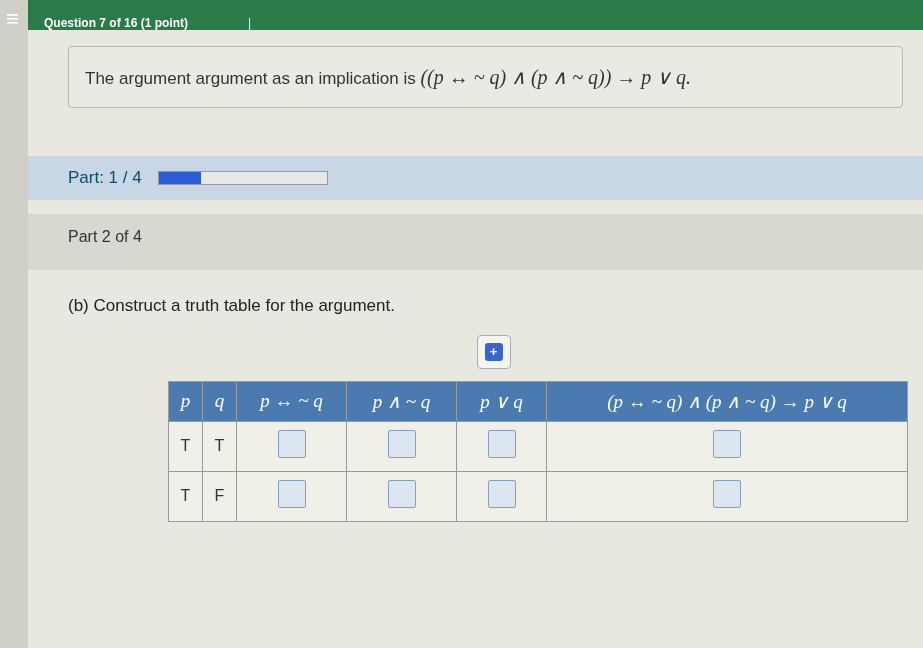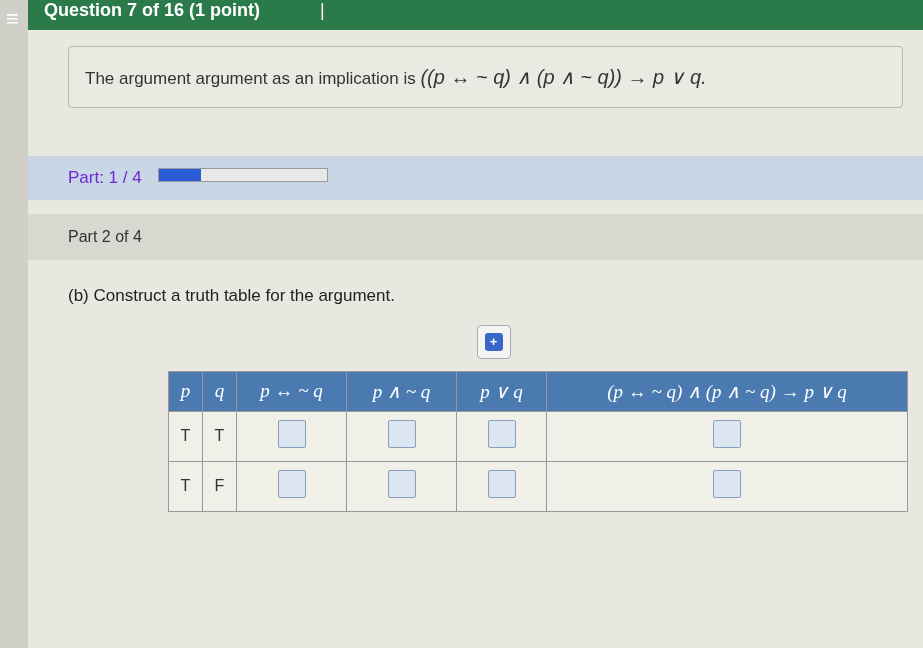--- a/index.html
+++ b/index.html
@@ -1,28 +1,28 @@
 <!DOCTYPE html>
 <html><head>
   <meta charset="utf-8">
   <style>
     * { box-sizing: border-box; margin: 0; padding: 0; }
     body { font-family: Arial, sans-serif; background: #e8e8e0; width: 923px; height: 648px; overflow: hidden; position: relative; }
     .left-rail { position: absolute; left: 0; top: 0; width: 28px; height: 100%; background: #d0d0c8; }
     .hamburger { position: absolute; left: 6px; top: 6px; color: #fff; font-size: 22px; cursor: pointer; z-index: 10; }
-    .topbar { position: absolute; left: 28px; right: 0; top: 0; height: 30px; background: #2a7a4a; color: #fff; display: flex; align-items: flex-start; padding-left: 16px; font-size: 18px; gap: 44px; }
+    .topbar { position: absolute; left: 28px; right: 0; top: 0; height: 30px; background: #2a7a4a; color: #fff; display: flex; align-items: flex-end; padding-left: 16px; font-size: 12px; gap: 44px; }
     .topbar .q { font-weight: bold; margin-right: 6px; }
     .topbar .sep { margin: 0 10px; }
     .content { position: absolute; left: 28px; right: 0; top: 30px; bottom: 0; padding: 0 0 0 0; }
     .implication-box { margin: 16px 20px 0 40px; border: 1px solid #b8b8b0; border-radius: 4px; padding: 18px 16px; background: #eaeae2; font-size: 17px; color: #333; }
-    .implication-box .math { font-style: italic; font-family: Liberation Sans, sans-serif; font-size: 20px; }
-    .part-progress { margin: 48px 0 0 0; background: #c9d6e6; padding: 12px 20px 12px 40px; display: flex; gap: 16px; font-size: 17px; color: #6d28d9; }
+    .implication-box .math { font-style: italic; font-family: Liberation Serif, serif; font-size: 20px; }
+    .part-progress { margin: 48px 0 0 0; background: #c9d6e6; padding: 12px 20px 12px 40px; display: flex; align-items: center; gap: 16px; font-size: 17px; color: #0c4a6e; }
     .progress-bar { width: 170px; height: 14px; background: #e8e8e8; border: 1px solid #999; position: relative; }
     .progress-fill { position: absolute; left: 0; top: 0; height: 100%; background: #2a5cd8; }
-    .part-header { margin: 14px 0 0 0; background: #d8d8d0; padding: 14px 20px 14px 40px; font-size: 16px; color: #333; }
+    .part-header { margin: 14px 0 0 0; background: #d8d8d0; padding: 14px 20px 24px 40px; font-size: 16px; color: #333; }
     .question-body { padding: 22px 4px 0 40px; font-size: 17px; line-height: 1.7; color: #222; }
     .hint-btn { display: flex; justify-content: center; margin: 14px 0 12px 0; }
     .hint-inner { width: 34px; height: 34px; border: 1px solid #aab; border-radius: 4px; background: #f4f4f0; display: flex; align-items: center; justify-content: center; cursor: pointer; }
     .hint-inner span { width: 18px; height: 18px; border-radius: 3px; background: #3a66c8; color: #fff; display: flex; align-items: center; justify-content: center; font-size: 13px; font-weight: bold; }
     .truth-table { margin: 0 20px 0 140px; border-collapse: collapse; width: 740px; }
     .truth-table th, .truth-table td { border: 1px solid #999; text-align: center; vertical-align: middle; }
     .truth-table th { background: #4a7ab0; color: #fff; font-weight: normal; font-style: italic; font-family: 'Times New Roman', serif; font-size: 19px; padding: 8px 6px; }
     .truth-table td { background: #f0f0e8; height: 50px; font-size: 16px; color: #333; }
     .truth-table td.pq { width: 34px; }
     .tf-box { display: inline-block; width: 28px; height: 28px; border: 1px solid #88a0c0; background: #dce6f0; border-radius: 2px; cursor: pointer; }

